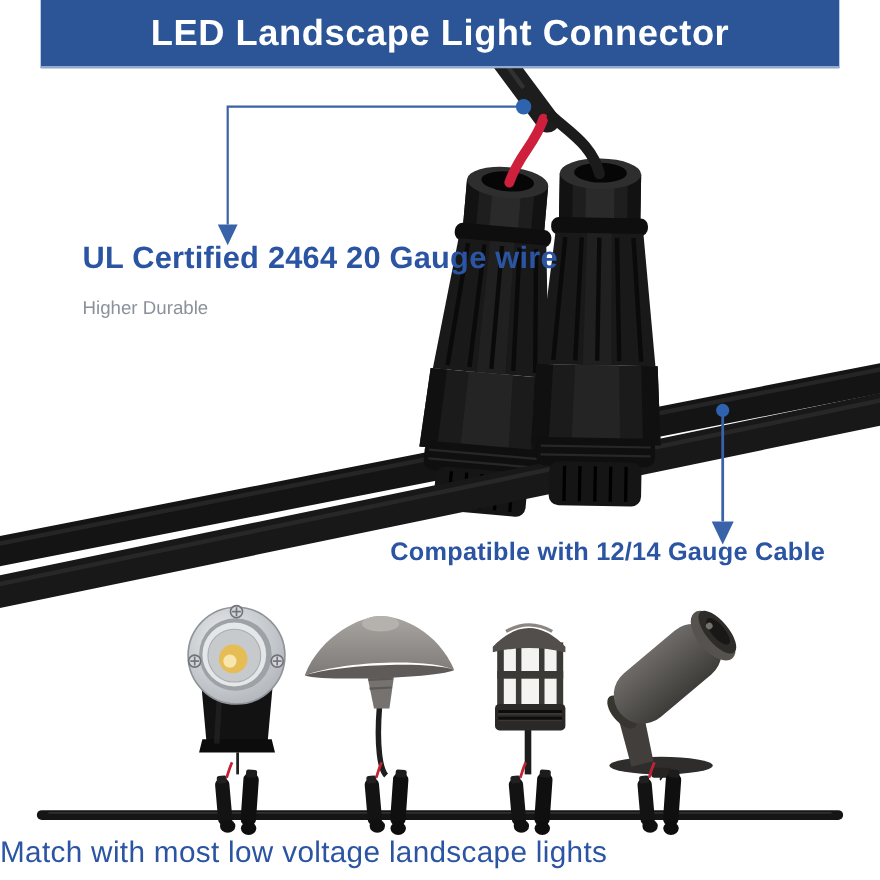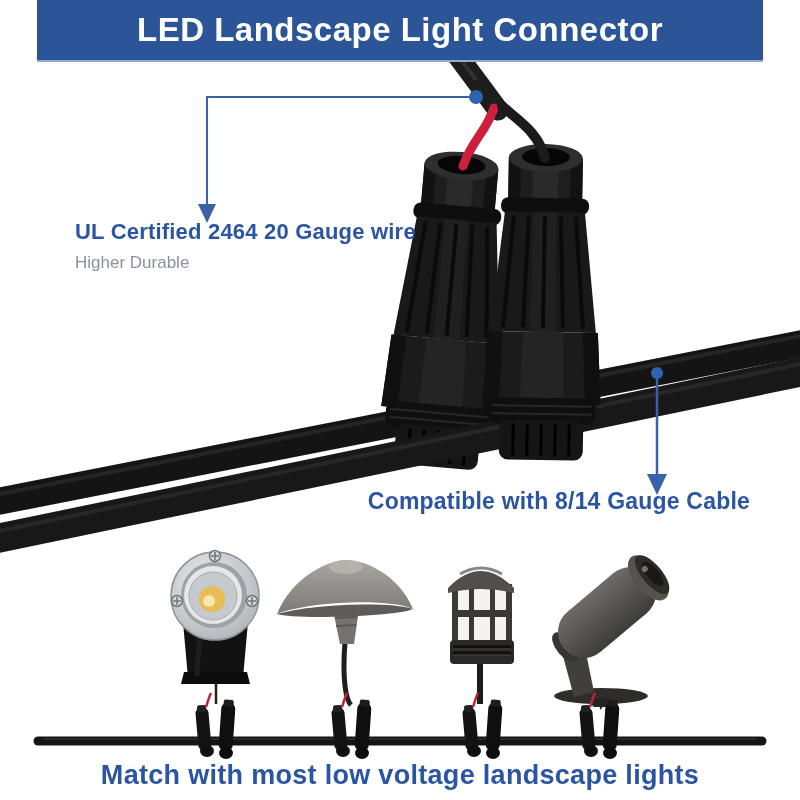--- a/index.html
+++ b/index.html
@@ -4,42 +4,42 @@
 <style>
   html,body{margin:0;padding:0;background:#fff;}
   body{width:800px;height:800px;position:relative;overflow:hidden;
        font-family:"Liberation Sans",sans-serif;}
   .stage{position:absolute;left:0;top:0;width:800px;height:800px;z-index:1;}
   .banner{position:absolute;left:37px;top:0;width:726px;height:60px;
           background:#2B5597;border-bottom:2px solid #93A9CE;z-index:3;
           display:flex;align-items:center;justify-content:center;}
   .banner h1{margin:0;color:#fff;font-size:33px;font-weight:bold;letter-spacing:.5px;}
   .ul-block{position:absolute;left:75px;top:219px;z-index:3;}
-  .ul-block .head{color:#2B55A3;font-size:22px;font-weight:bold;letter-spacing:.2px;}
-  .ul-block .sub{color:#8A919B;font-size:17px;line-height:27px;margin-top:4px;}
+  .ul-block .head{color:#2B55A3;font-size:28px;font-weight:bold;letter-spacing:.2px;}
+  .ul-block .sub{color:#8A919B;font-size:17px;line-height:27px;margin-top:15px;}
   .compat{position:absolute;right:50px;top:488px;z-index:3;
           color:#2B55A3;font-size:23px;font-weight:bold;letter-spacing:.2px;}
-  .match{position:absolute;left:0;top:760px;width:800px;text-align:center;z-index:3;
-         color:#2B55A3;font-size:27px;font-weight:bold;letter-spacing:.3px;}
+  .match{position:absolute;left:0;top:760px;width:800px;z-index:3;
+         color:#2B55A3;font-size:27px;font-weight:normal;letter-spacing:.3px;}
 </style>
 </head>
 <body>
 
 <div class="banner">
   <h1>LED Landscape Light Connector</h1>
 </div>
 
 <div class="ul-block">
   <div class="head">UL Certified 2464 20 Gauge wire</div>
   <div class="sub">
     <div>Higher Durable</div>
   </div>
 </div>
 
-<div class="compat">Compatible with 8/14 Gauge Cable</div>
+<div class="compat">Compatible with 12/14 Gauge Cable</div>
 
 <div class="match">Match with most low voltage landscape lights</div>
 
 <svg class="stage" viewBox="0 0 800 800">
   <defs>
     <linearGradient id="hatGrad" x1="0" y1="0" x2="0" y2="1">
       <stop offset="0" stop-color="#A9A6A2"></stop>
         <stop offset="1" stop-color="#7C7976"></stop>
     </linearGradient>
     <linearGradient id="gunmetal" x1="0" y1="0" x2="0" y2="1">

